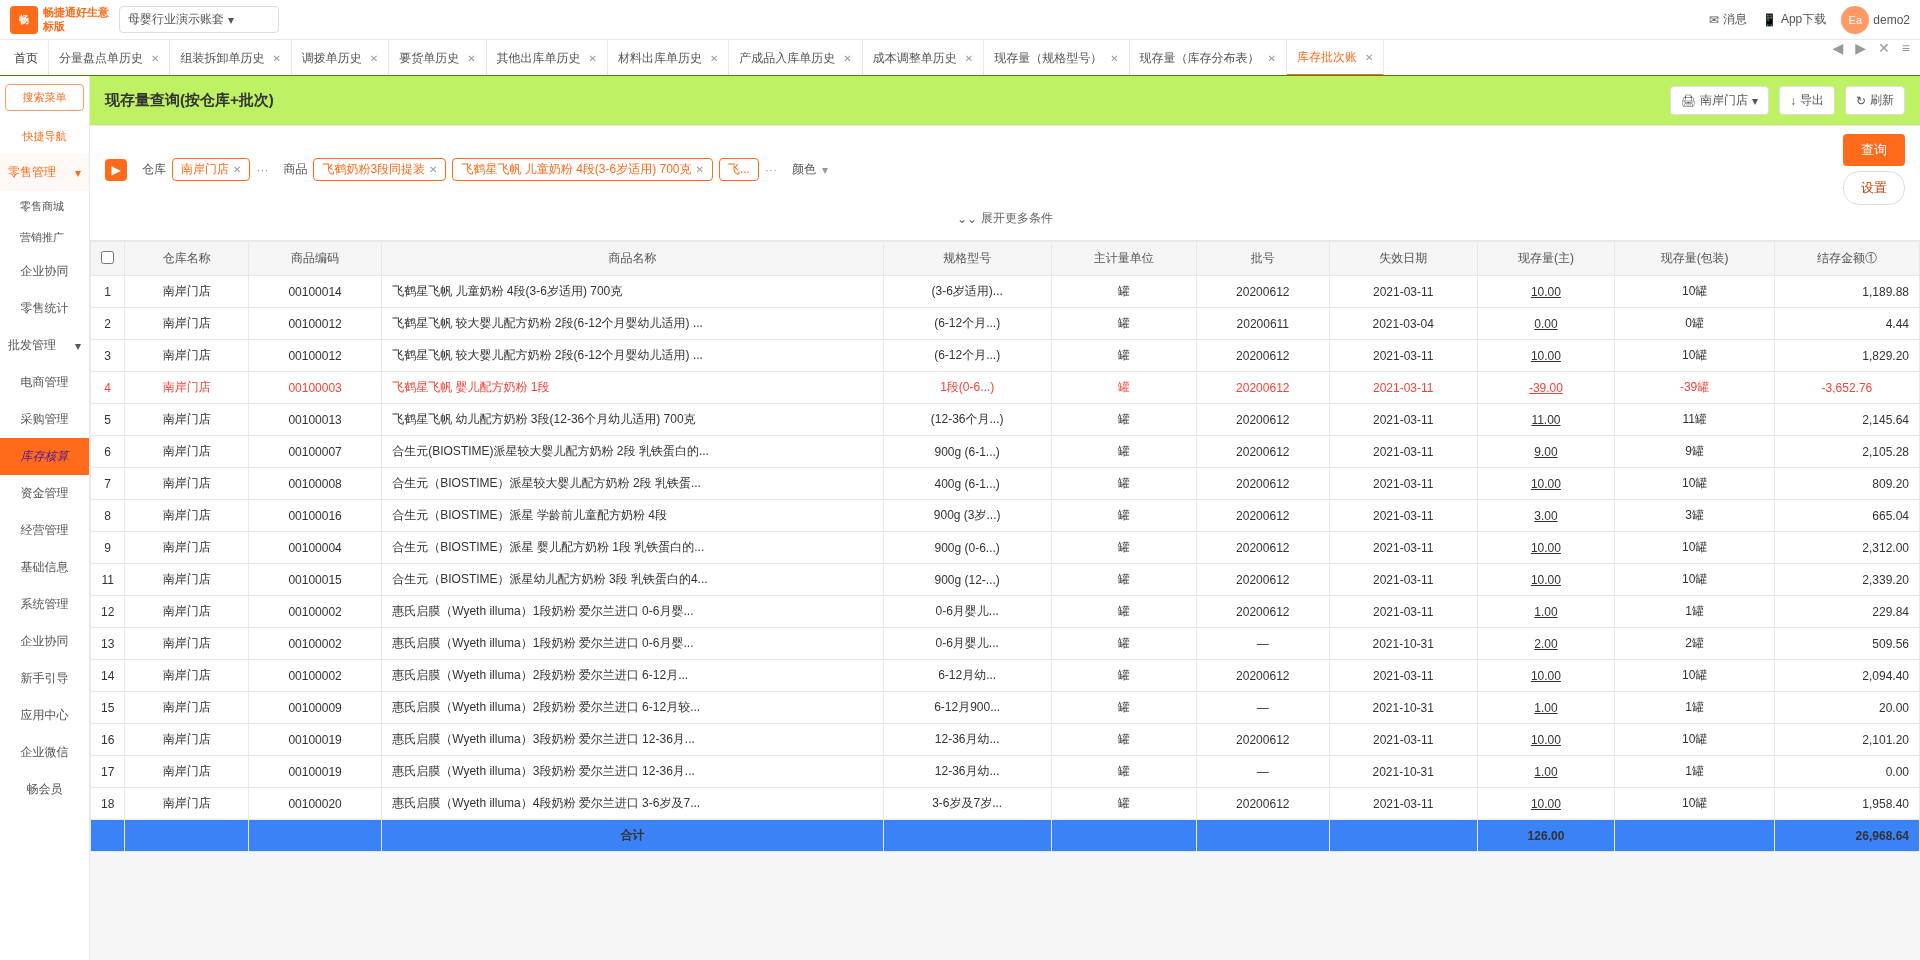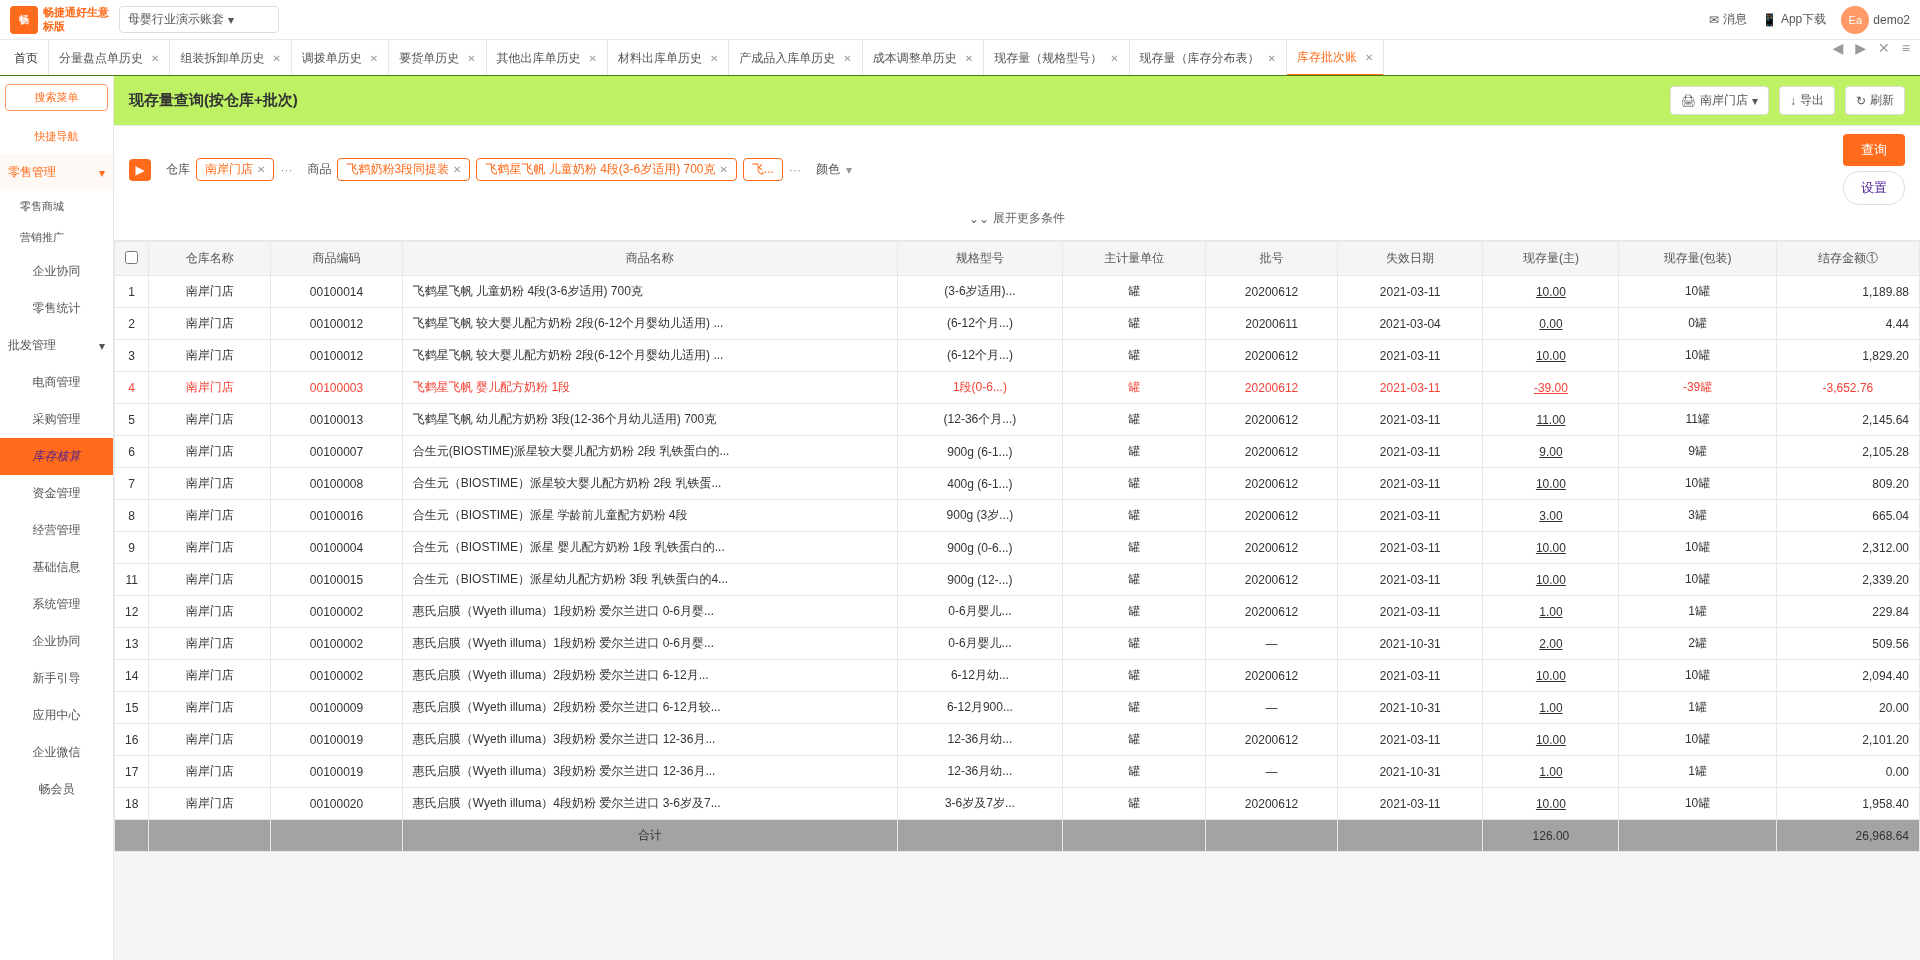--- a/index.html
+++ b/index.html
@@ -27,21 +27,21 @@
     .nav-tab.active { color: #ff6b1a; border-bottom: 2px solid #ff6b1a; }
     .nav-tab.home { color: #333; }
     .nav-close { color: #999; font-size: 10px; margin-left: 4px; }
     .nav-arrows { display: flex; align-items: center; margin-left: auto; }
     .nav-arrow { padding: 0 6px; cursor: pointer; color: #999; font-size: 14px; }
 
     
     .main-layout { display: flex; height: calc(100vh - 76px); }
 
     
-    .sidebar { width: 114px; background: #fff; border-right: 1px solid #e8e8e8; display: flex; flex-direction: column; overflow-y: auto; }
+    .sidebar { width: 90px; background: #fff; border-right: 1px solid #e8e8e8; display: flex; flex-direction: column; overflow-y: auto; }
     .sidebar-search { padding: 8px 5px; text-align: center; }
     .sidebar-search-btn { width: 100%; padding: 5px; background: #fff; border: 1px solid #ff9966; border-radius: 4px; color: #ff6b1a; cursor: pointer; font-size: 11px; }
     .sidebar-nav { padding: 5px 0; text-align: center; }
     .sidebar-nav-btn { width: 100%; padding: 5px; background: #fff; border: none; color: #ff6b1a; cursor: pointer; font-size: 11px; }
     .sidebar-item { padding: 10px 5px; text-align: center; cursor: pointer; color: #555; font-size: 12px; }
     .sidebar-item.active { background: #ff6b1a; color: #4c1d95; font-style: italic; }
 
     
     .content-area { flex: 1; overflow: auto; background: #f5f5f5; }
 
@@ -61,28 +61,28 @@
 
     
     .expand-btn { display: flex; align-items: center; gap: 4px; color: #666; font-size: 12px; cursor: pointer; padding: 5px 0; justify-content: center; }
 
     
     .table-container { background: #fff; margin: 0; overflow: auto; }
     .data-table { width: 100%; border-collapse: collapse; font-size: 12px; }
     .data-table th { background: #f5f5f5; padding: 8px 10px; text-align: center; border: 1px solid #e8e8e8; font-weight: normal; color: #555; white-space: nowrap; }
     .data-table td { padding: 7px 10px; text-align: center; border: 1px solid #e8e8e8; color: #333; white-space: nowrap; }
     .data-table tr.negative td { color: #f44336; }
-    .data-table .total-row td { background: #a3a3a3; font-weight: normal; }
+    .data-table .total-row td { background: #3b82f6; font-weight: bold; }
     .th-checkbox { width: 30px; }
     .num-col { color: #1890ff; text-decoration: underline; cursor: pointer; }
     .neg-num { color: #f44336; text-decoration: underline; cursor: pointer; }
 
     
     .btn-query { background: #ff6b1a; color: white; border: none; padding: 7px 18px; border-radius: 4px; cursor: pointer; font-size: 13px; }
-    .btn-setting { background: #fff; color: #4c1d95; border: 1px solid #ddd; padding: 7px 12px; border-radius: 16px; cursor: pointer; font-size: 13px; }
+    .btn-setting { background: #fff; color: #c2410c; border: 1px solid #ddd; padding: 7px 12px; border-radius: 16px; cursor: pointer; font-size: 13px; }
 
     
     .expand-arrow { width: 22px; height: 22px; background: #ff6b1a; border-radius: 4px; display: flex; align-items: center; justify-content: center; color: white; cursor: pointer; font-size: 12px; }
 
     .filter-section { background: #fff; padding: 8px 15px; border-bottom: 1px solid #e8e8e8; }
     .filter-main-row { display: flex; align-items: center; gap: 15px; }
     .query-buttons { margin-left: auto; display: flex; flex-direction: column; gap: 5px; }
 
     .color-filter { display: flex; align-items: center; gap: 6px; }
     .color-arrow { color: #999; font-size: 12px; cursor: pointer; }

